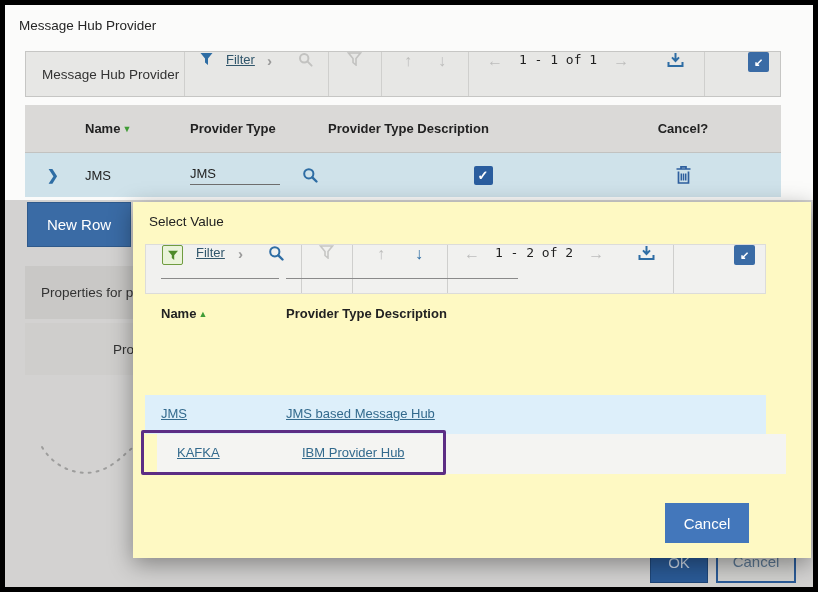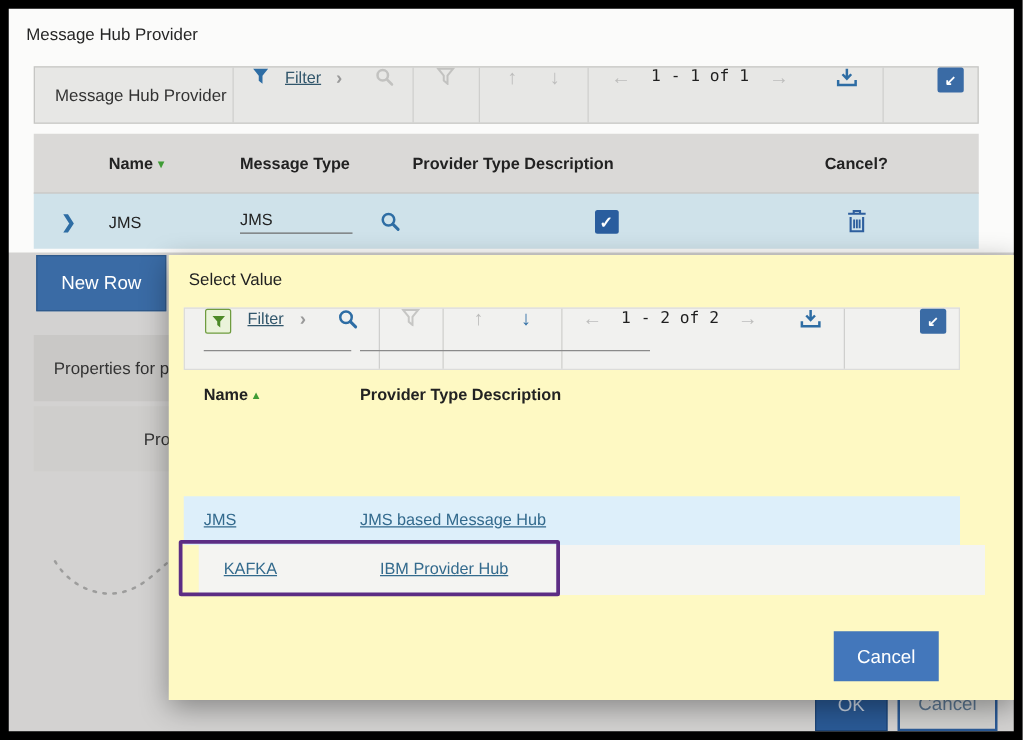--- a/index.html
+++ b/index.html
@@ -1,19 +1,19 @@
 <!DOCTYPE html>
 <html><head>
 <meta charset="utf-8">
 <style>
   * { margin:0; padding:0; box-sizing:border-box; }
   body { background:#888; font-family:"Liberation Sans", sans-serif; }
   .frame {
     position:relative; width:818px; height:592px;
-    border:7px solid #000000; background:#d3d2d1; overflow:hidden;
+    border:5px solid #000000; background:#d3d2d1; overflow:hidden;
   }
   .top-zone { position:absolute; left:0; top:0; width:100%; height:195px; background:#fbfbfa; }
   .page-title { position:absolute; left:14px; top:13px; font-size:13.5px; color:#262626; }
 
   
   .toolbar {
     position:absolute; display:flex; align-items:center;
     background:#e7e7e5; border:1px solid #c6c6c4;
   }
   .tb-main { left:20px; top:46px; width:756px; height:46px; }
@@ -178,21 +178,21 @@
     <div class="tb-divider"></div>
 
     <div class="tb-group" style="margin-left:auto; padding:0 11px;">
       <span class="expand-box">↙</span>
     </div>
   </div>
 
   <div class="main-header">
     <div></div>
     <div><span>Name</span><span class="sort-ic">▼</span></div>
-    <div>Message Type</div>
+    <div>Provider Type</div>
     <div>Provider Type Description</div>
     <div class="center">Cancel?</div>
     <div></div>
   </div>
 
   <div class="main-row">
     <div class="row-chevron">❯</div>
     <div>JMS</div>
     <div class="cell-input w1">JMS</div>
     <div class="icon-btn">

